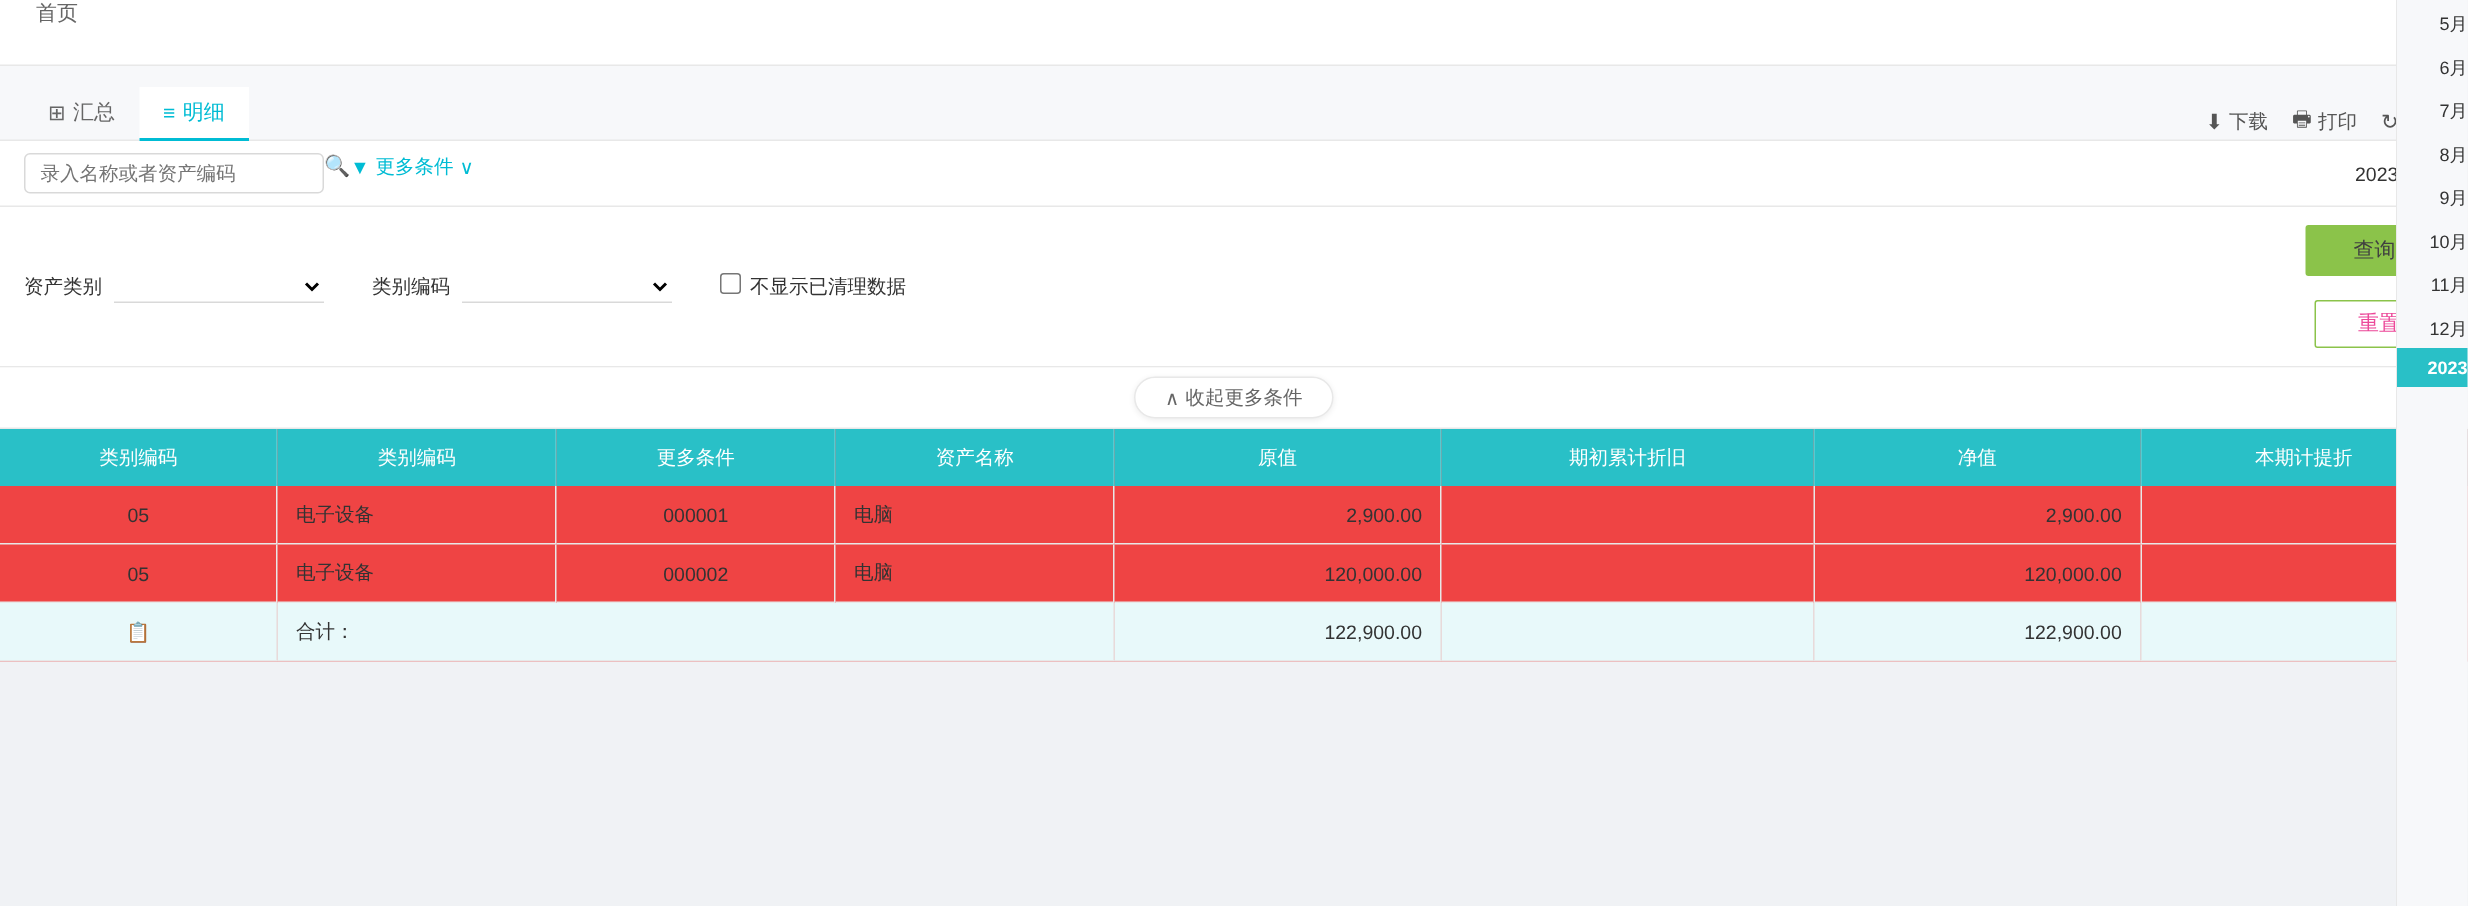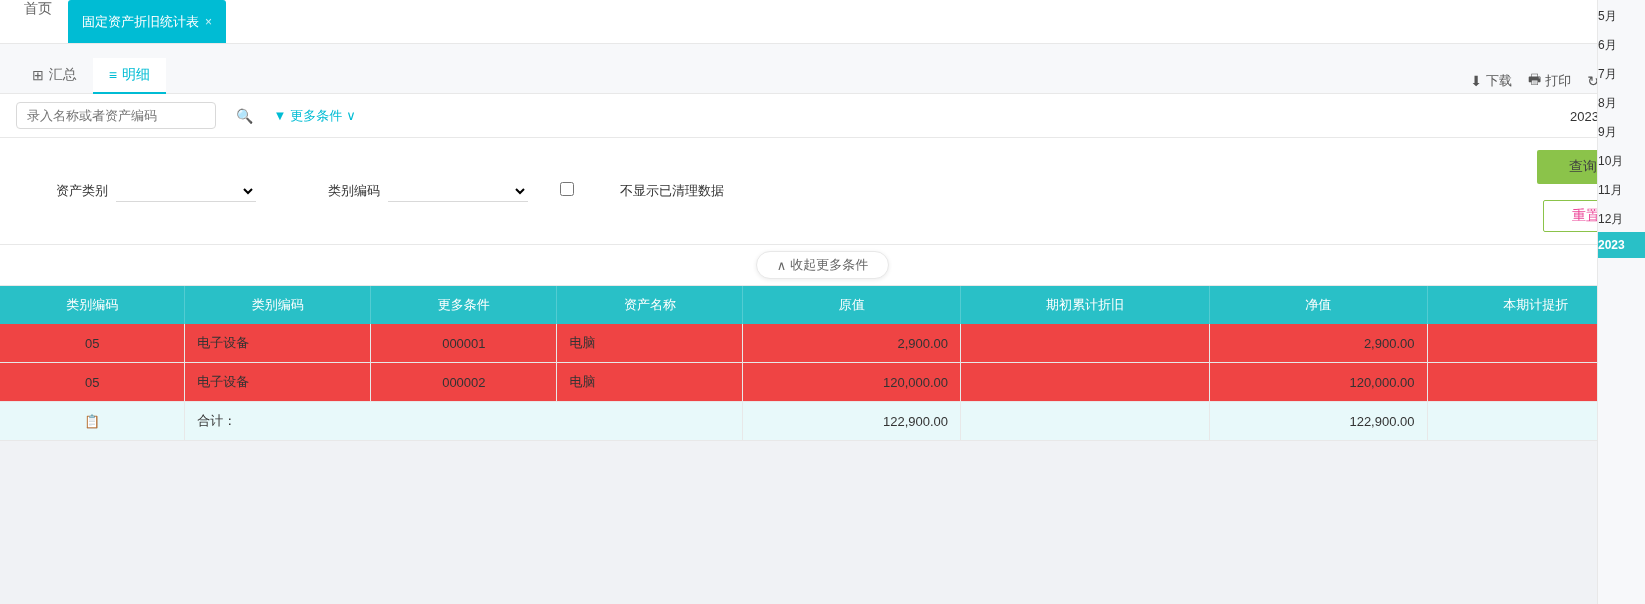--- a/index.html
+++ b/index.html
@@ -97,23 +97,23 @@
       align-items: center;
       gap: 4px;
       cursor: pointer;
       color: #555;
       font-size: 13px;
     }
 
     
     .filter-bar {
       display: flex;
-      align-items: center;
+      align-items: flex-start;
       padding: 8px 16px;
-      gap: 20px;
+      gap: 0;
       background: #fff;
       border-bottom: 1px solid #e8e8e8;
       position: relative;
     }
     .search-input {
       border: 1px solid #d9d9d9;
       border-radius: 4px;
       padding: 5px 10px;
       font-size: 13px;
       width: 200px;
@@ -171,21 +171,20 @@
     }
     .filter-field {
       display: flex;
       align-items: center;
       gap: 8px;
     }
     .filter-label {
       color: #333;
       font-size: 13px;
       white-space: nowrap;
-      margin-left: 40px;
     }
     .filter-select {
       border: none;
       border-bottom: 1px solid #d9d9d9;
       padding: 2px 4px;
       width: 140px;
       font-size: 13px;
       outline: none;
       background: transparent;
       cursor: pointer;
@@ -305,21 +304,21 @@
       display: flex;
       flex-direction: column;
       align-items: center;
     }
     .right-panel-month {
       font-size: 12px;
       color: #333;
       padding: 8px 0 4px;
       cursor: pointer;
       width: 100%;
-      text-align: left;
+      text-align: right;
     }
     .right-panel-month.current-year {
       background: #29c0c7;
       color: #fff;
       font-weight: bold;
       padding: 6px 0;
     }
 
     .layout-wrapper {
       display: flex;
@@ -331,24 +330,20 @@
     }
   </style>
 </head>
 <body>
 
 <div class="layout-wrapper">
   <div class="main-area">
 
     <div class="top-nav">
       <div class="nav-home">首页</div>
-      <div class="nav-tab">
-        <span>固定资产折旧统计表</span>
-        <span class="close-btn">×</span>
-      </div>
       <div class="top-right-close">×</div>
     </div>
 
     <div class="sub-tabs">
       <div class="sub-tab">
         <span class="tab-icon">⊞</span>
         <span>汇总</span>
       </div>
       <div class="sub-tab active">
         <span class="tab-icon">≡</span>

